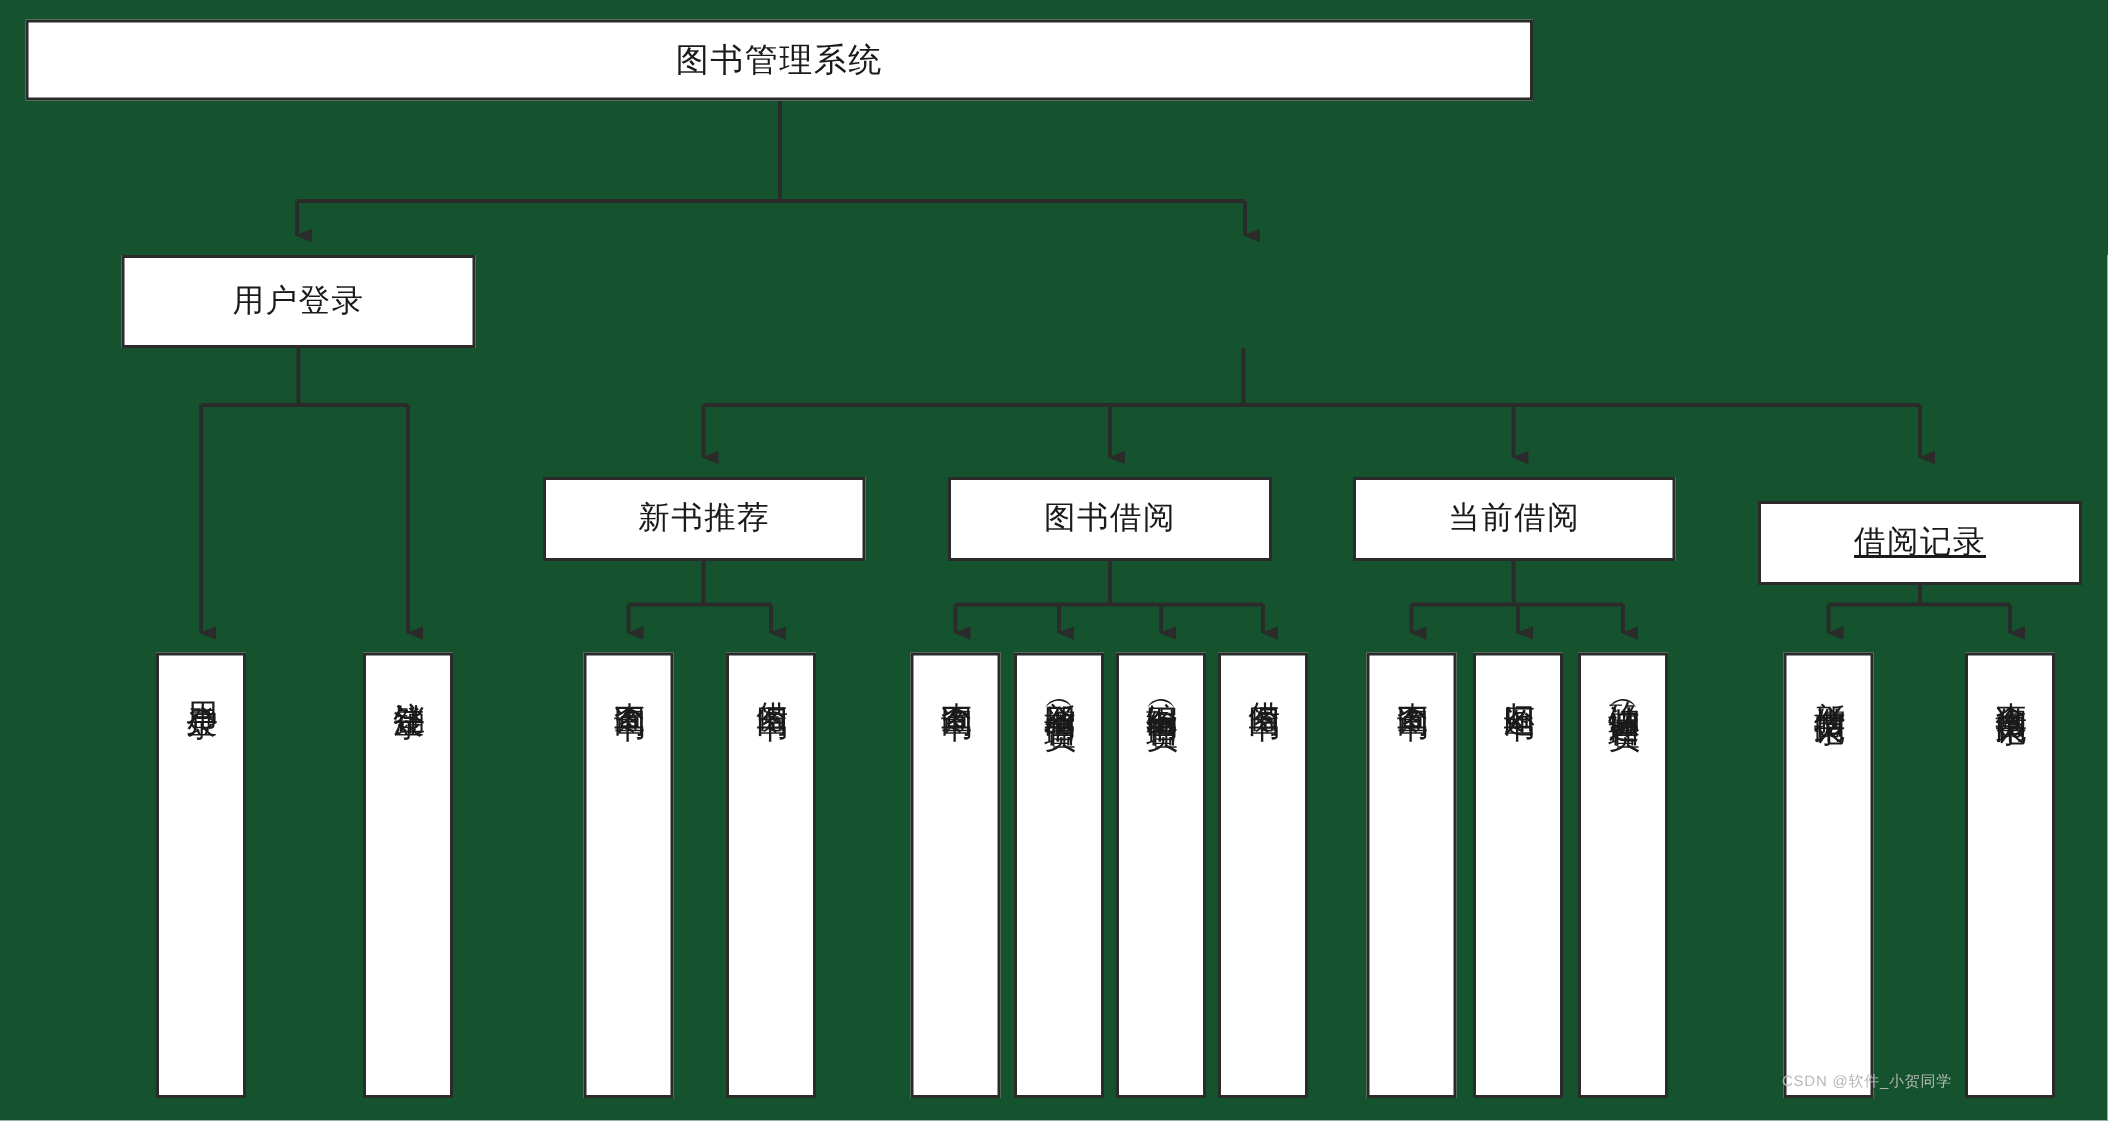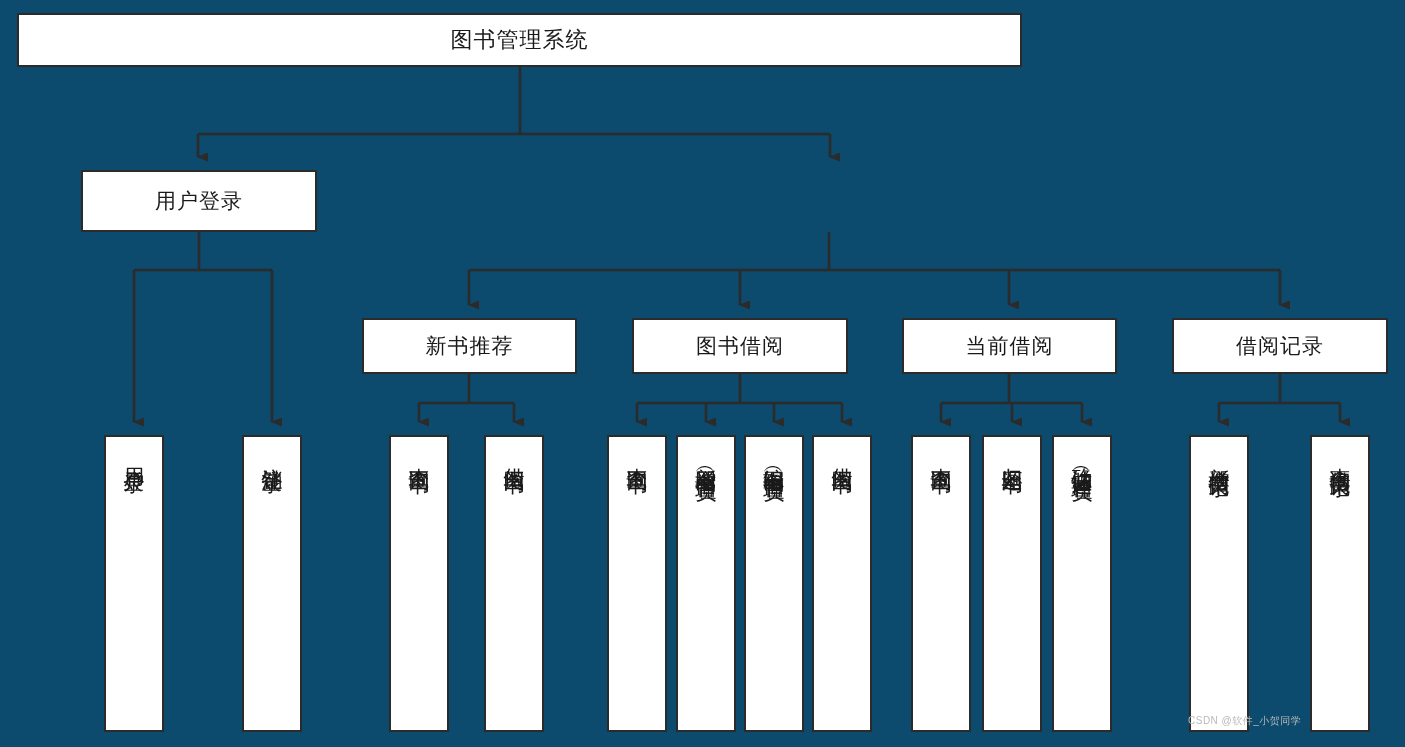--- a/index.html
+++ b/index.html
@@ -7,21 +7,21 @@
     padding: 0;
     background: #ffffff;
   }
   body {
     font-family: "Liberation Sans", "DejaVu Sans", sans-serif;
   }
   #stage {
     position: relative;
     width: 1405px;
     height: 747px;
-    background: #0c4a6e;
+    background: #14532d;
     overflow: hidden;
   }
   #wires {
     position: absolute;
     left: 0;
     top: 0;
     width: 1405px;
     height: 747px;
     pointer-events: none;
   }
@@ -134,21 +134,21 @@
 
   <div class="node horiz" style="left:362px; top:318px; width:215px; height:56px;">
     <span>新书推荐</span>
   </div>
   <div class="node horiz" style="left:632px; top:318px; width:216px; height:56px;">
     <span>图书借阅</span>
   </div>
   <div class="node horiz" style="left:902px; top:318px; width:215px; height:56px;">
     <span>当前借阅</span>
   </div>
-  <div class="node horiz" style="left:1172px; top:318px; width:216px; height:56px;">
+  <div class="node horiz" style="left:1172px; top:334px; width:216px; height:56px;text-decoration:underline;">
     <span>借阅记录</span>
   </div>
 
   <div class="node vert" style="left:104px; top:435px; width:60px; height:297px;">
     <span class="vtext">用户登录</span>
   </div>
   <div class="node vert" style="left:242px; top:435px; width:60px; height:297px;">
     <span class="vtext">注销登录</span>
   </div>
 

